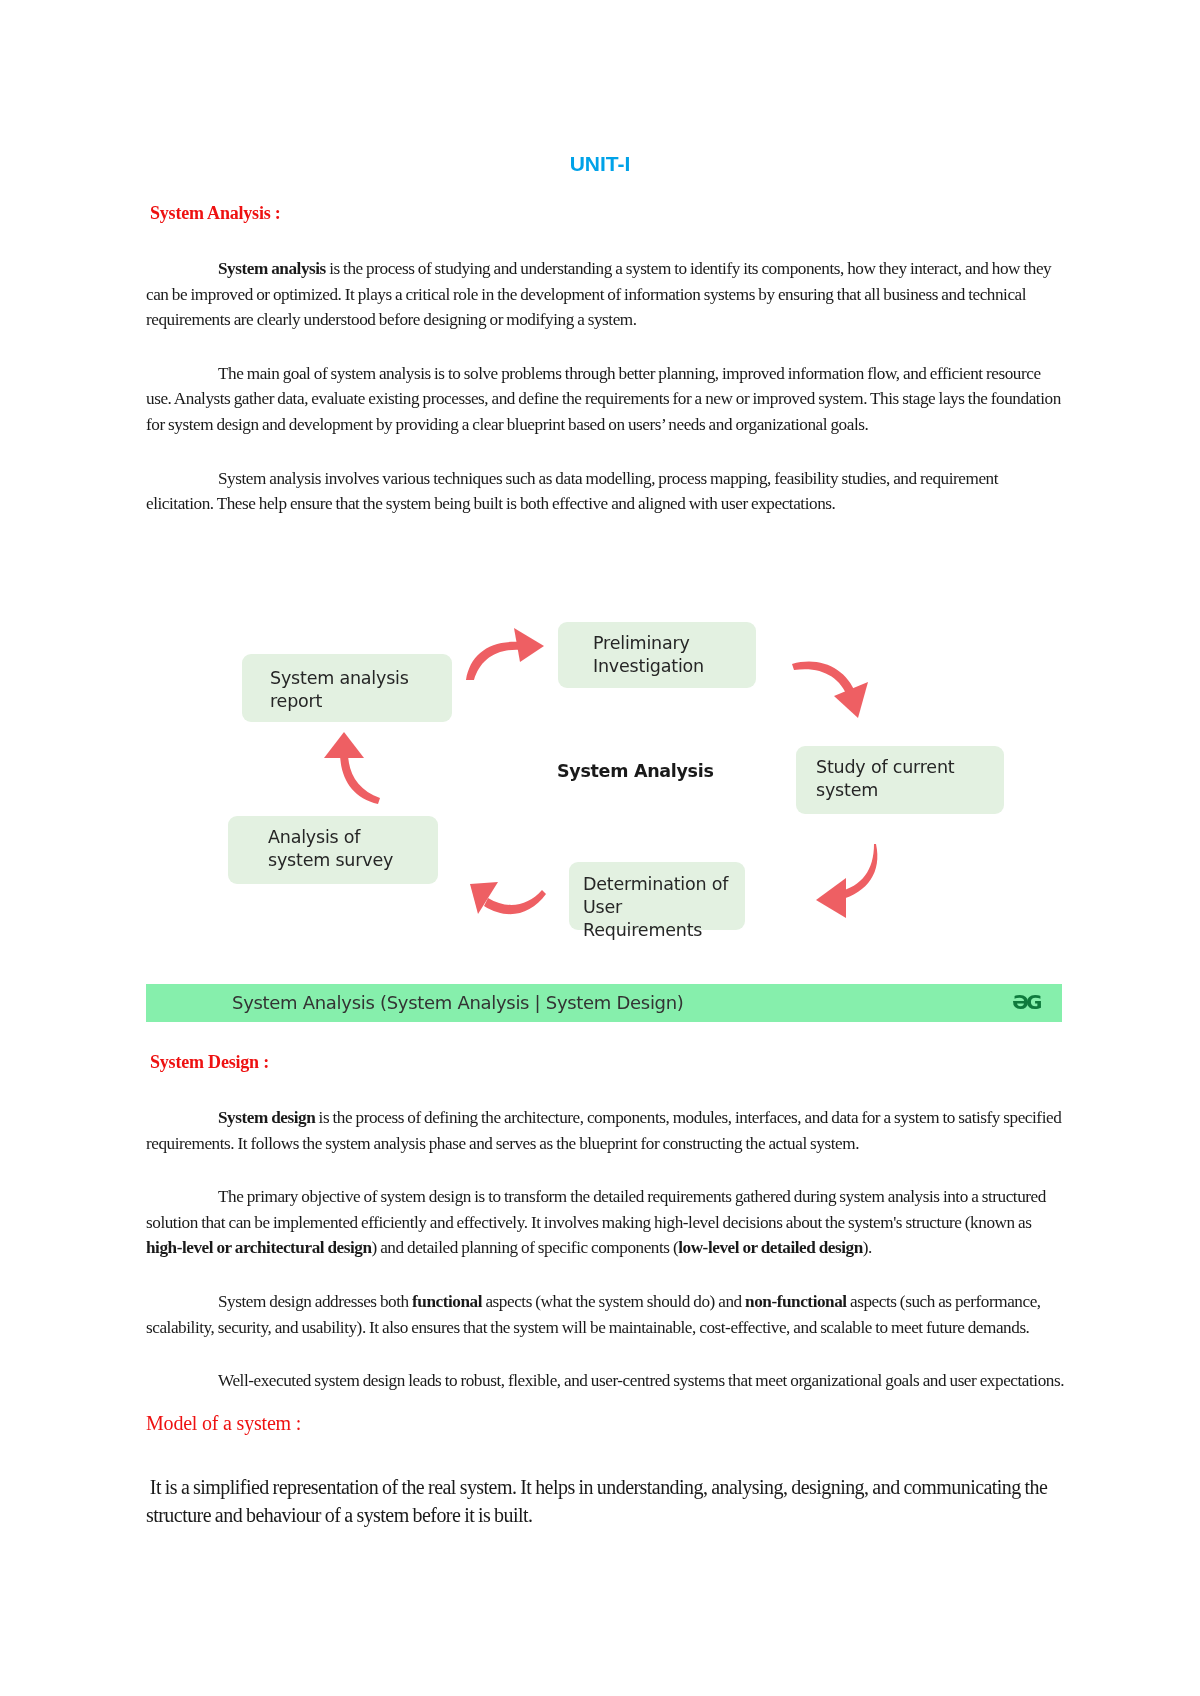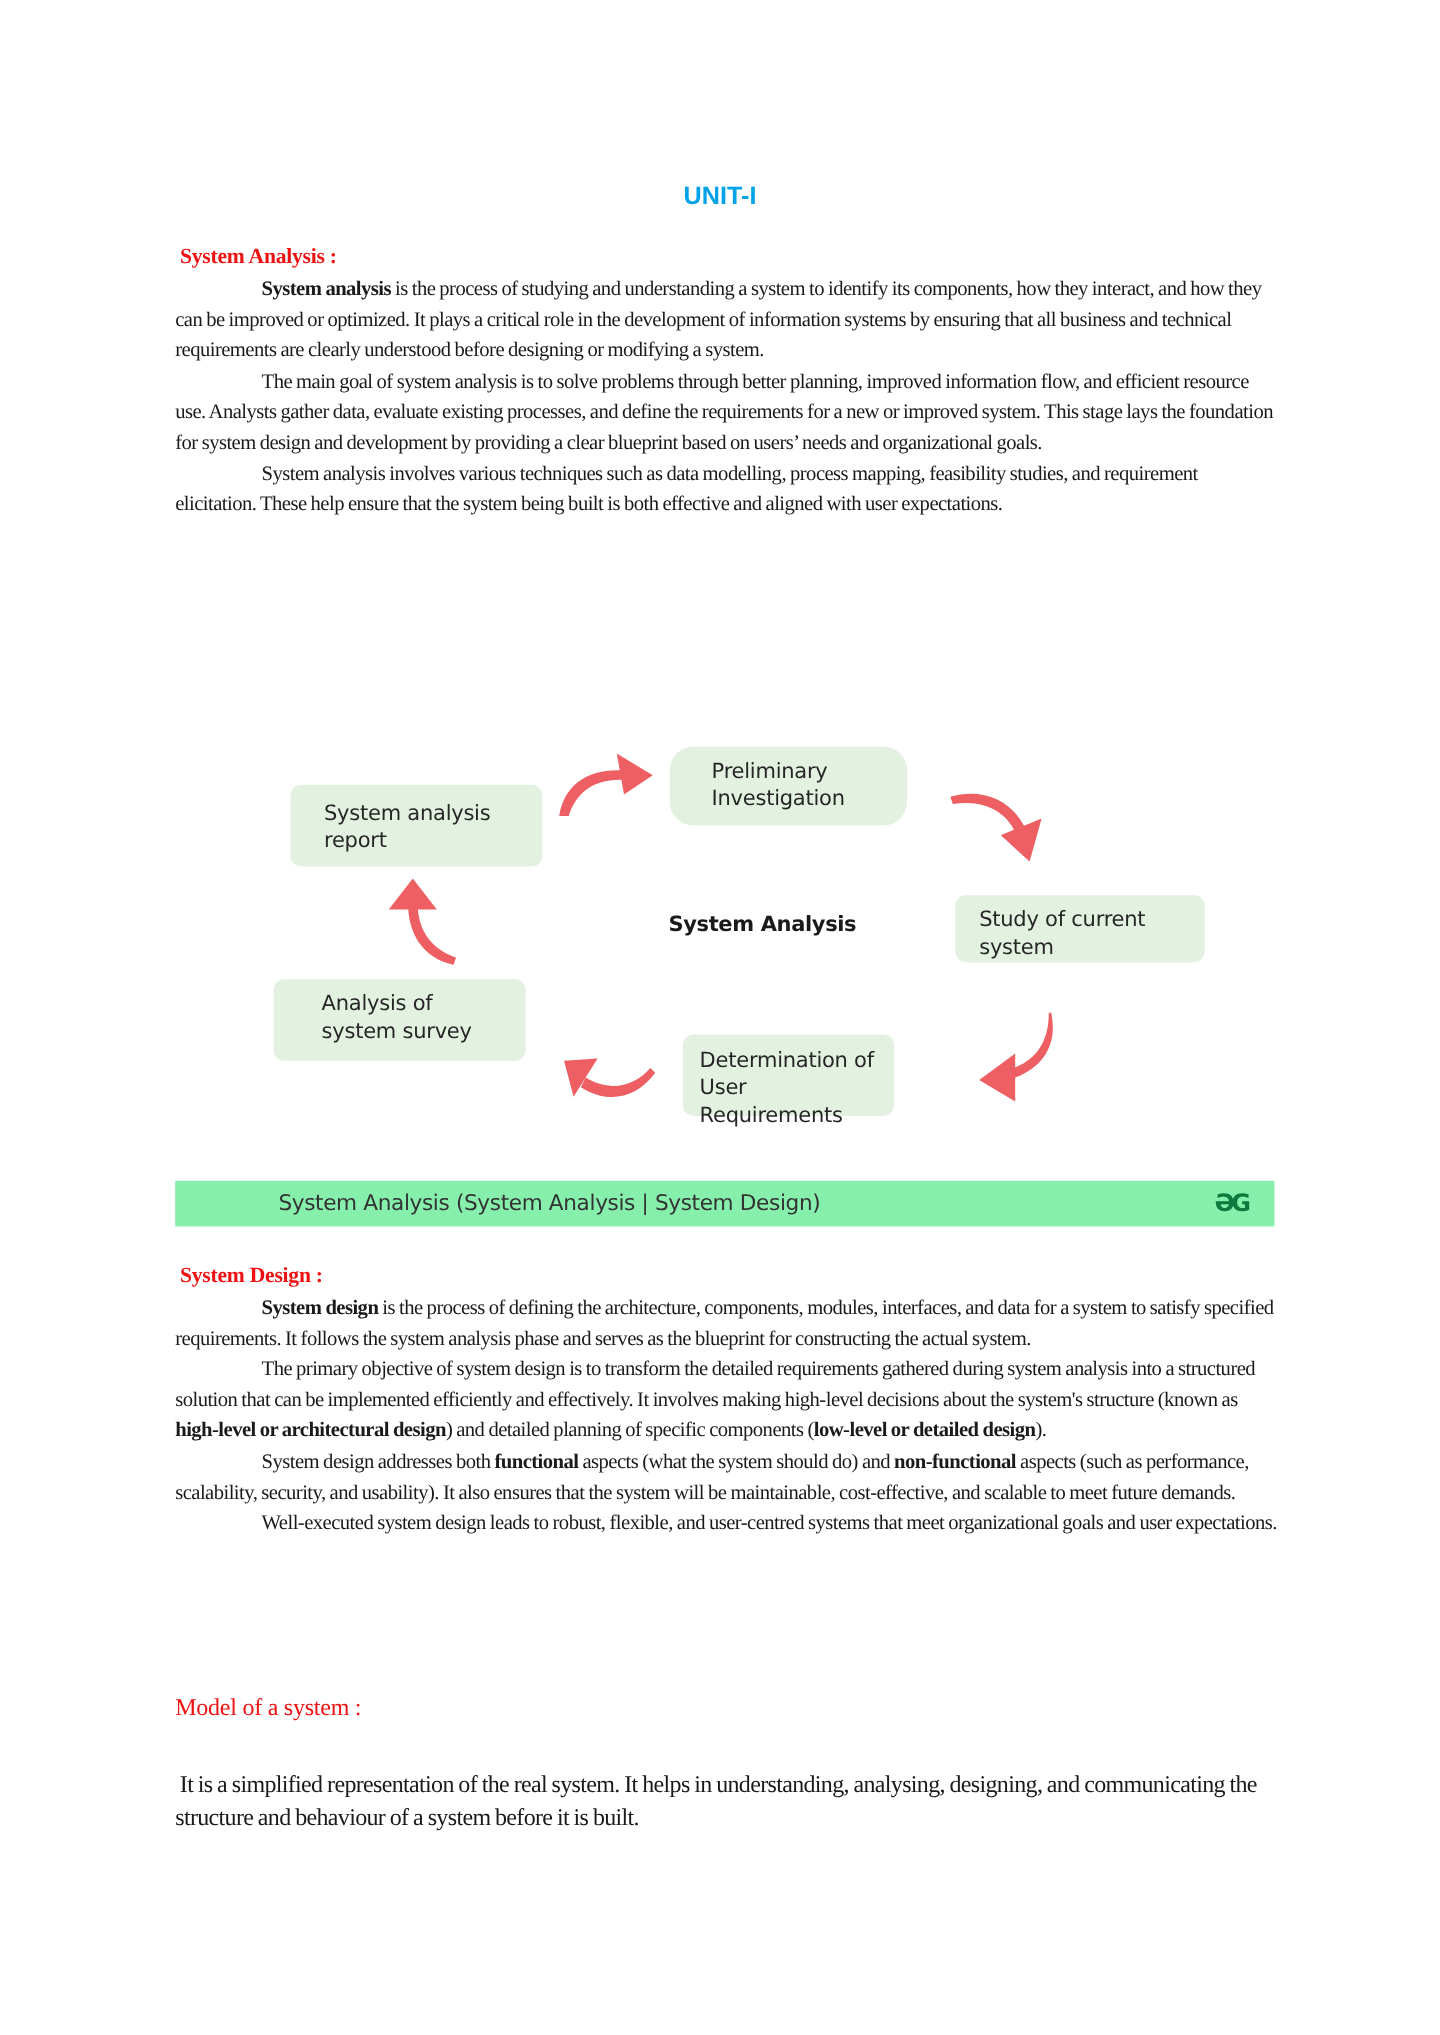--- a/index.html
+++ b/index.html
@@ -17,21 +17,21 @@
     font-family: "Liberation Serif", serif; letter-spacing: -0.2px;
   }
   .section-heading.large { font-size: 20px; font-weight: normal; }
 
   .para-block {
     position: absolute; left: 146px; width: 920px;
     font-size: 17.2px; line-height: 25.6px; letter-spacing: -0.45px; word-spacing: -0.5px;
     color: #1a1a1a;
   }
   .para-block p { margin: 0; }
-  .para-block p.indent { text-indent: 72px; }
+  .para-block p.indent { text-indent: 72px; margin-top: 28px; }
   .para-block b { font-weight: bold; }
 
   .model-text {
     position: absolute; left: 146px; width: 940px; top: 1473px;
     font-size: 20px; line-height: 28px; letter-spacing: -0.55px; word-spacing: -0.6px;
   }
 
   
   .diagram { position: absolute; left: 0; top: 600px; width: 1200px; height: 360px; }
   .node {
@@ -68,25 +68,25 @@
 
 <div class="section-heading" style="top:203px;">System Analysis :</div>
 
 <div class="para-block" style="top:228px;">
   <p class="indent"><b>System analysis</b><span> is the process of studying and understanding a system to identify its components, how they interact, and how they can be improved or optimized. It plays a critical role in the development of information systems by ensuring that all business and technical requirements are clearly understood before designing or modifying a system.</span></p>
   <p class="indent">The main goal of system analysis is to solve problems through better planning, improved information flow, and efficient resource use. Analysts gather data, evaluate existing processes, and define the requirements for a new or improved system. This stage lays the foundation for system design and development by providing a clear blueprint based on users’ needs and organizational goals.</p>
   <p class="indent">System analysis involves various techniques such as data modelling, process mapping, feasibility studies, and requirement elicitation. These help ensure that the system being built is both effective and aligned with user expectations.</p>
 </div>
 
 <div class="diagram">
-  <div class="node" style="left:558px; top:22px; width:198px; height:66px; padding:10px 0 0 35px;border-radius:20px;">
+  <div class="node" style="left:558px; top:22px; width:198px; height:66px; padding:10px 0 0 35px;">
     <span>Preliminary</span>
     <span>Investigation</span>
   </div>
-  <div class="node" style="left:796px; top:146px; width:208px; height:56px; padding:10px 0 0 20px;">
+  <div class="node" style="left:796px; top:146px; width:208px; height:68px; padding:10px 0 0 20px;">
     <span>Study of current</span>
     <span>system</span>
   </div>
   <div class="node" style="left:569px; top:262px; width:176px; height:68px; padding:11px 0 0 14px;">
     <span>Determination of</span>
     <span>User Requirements</span>
   </div>
   <div class="node" style="left:228px; top:216px; width:210px; height:68px; padding:10px 0 0 40px;">
     <span>Analysis of</span>
     <span>system survey</span>

